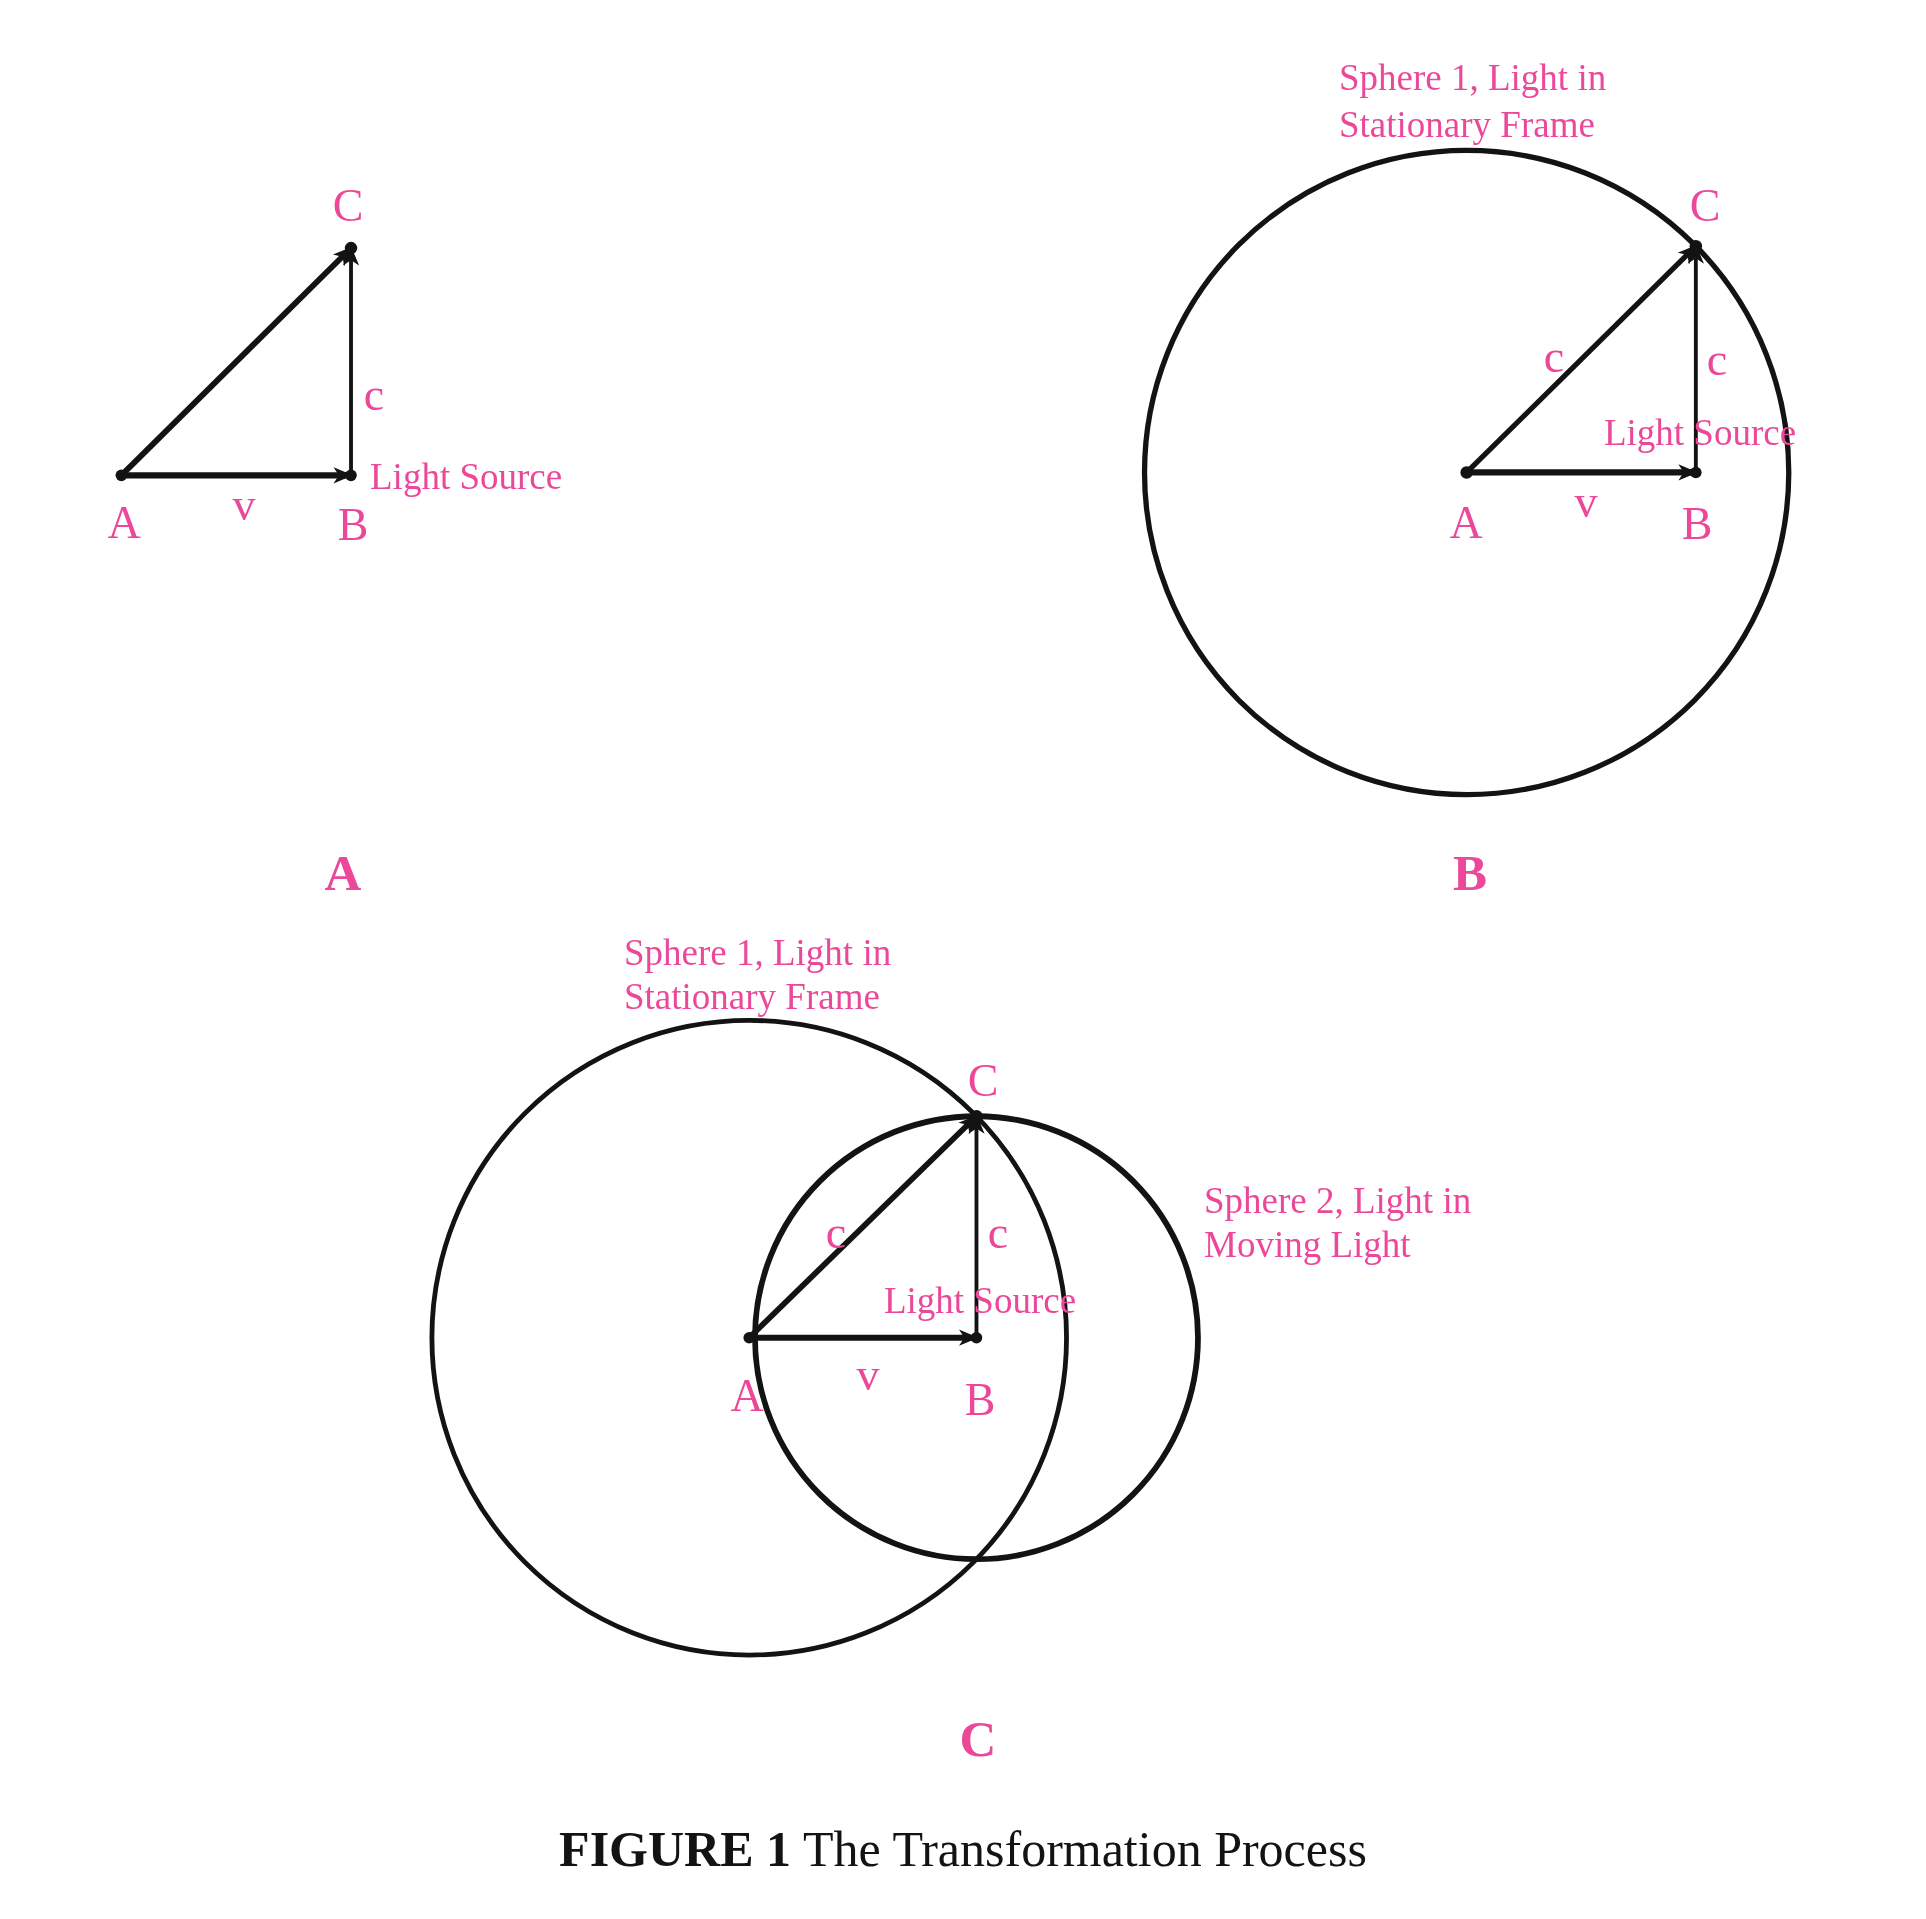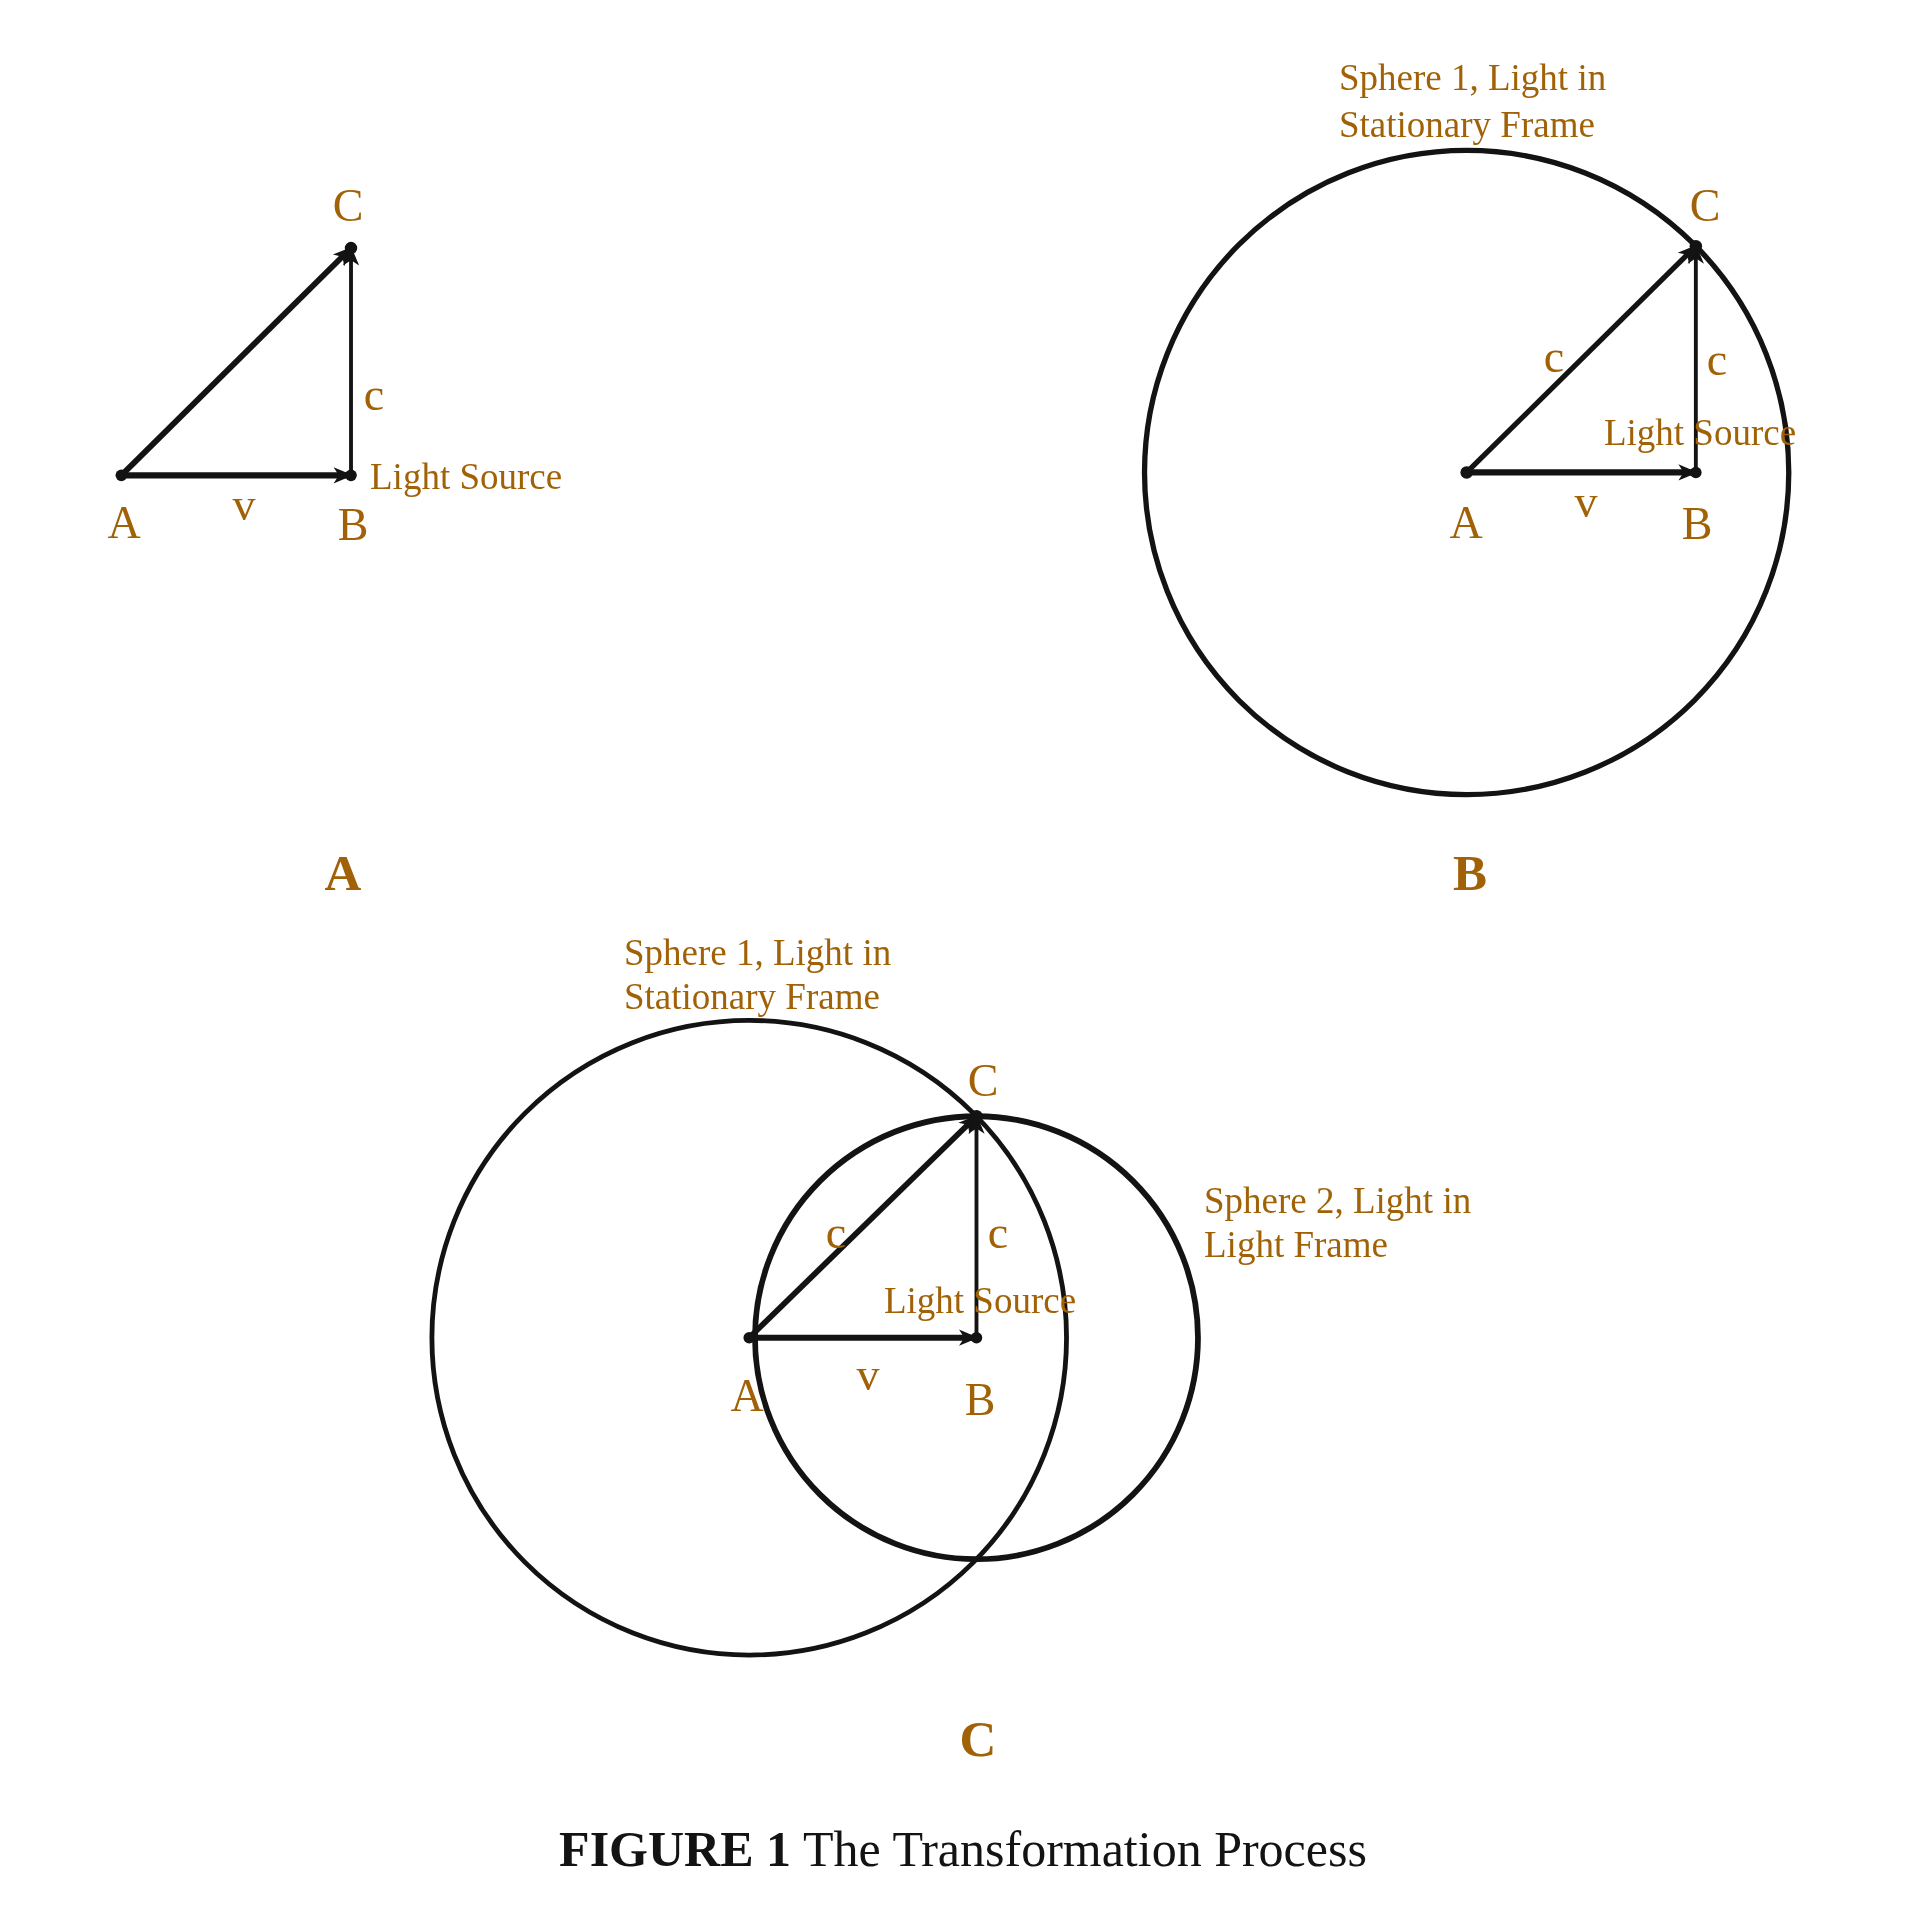--- a/index.html
+++ b/index.html
@@ -20,21 +20,21 @@
     position: absolute;
     left: 0;
     top: 0;
   }
   .lbl {
     position: absolute;
     transform: translate(-50%, -50%);
     font-size: 46px;
     line-height: 1;
     white-space: nowrap;
-    color: #a16207;
+    color: #ec4899;
     text-align: right;
   }
   .lbl.small {
     font-size: 37px;
   }
   .lbl.leftalign {
     transform: translate(0, -50%);
   }
   .lbl.panel-letter {
     font-weight: bold;
@@ -111,21 +111,21 @@
   <div class="lbl" style="left:1717px; top:360px;">c</div>
   <div class="lbl small" style="left:1700px; top:432px;">Light Source</div>
   <div class="lbl" style="left:1586px; top:502px;">v</div>
   <div class="lbl" style="left:1466px; top:523px;">A</div>
   <div class="lbl" style="left:1697px; top:524px;">B</div>
   <div class="lbl panel-letter" style="left:1470px; top:873px;">B</div>
 
   <div class="lbl small leftalign" style="left:624px; top:952px;">Sphere 1, Light in</div>
   <div class="lbl small leftalign" style="left:624px; top:996px;">Stationary Frame</div>
   <div class="lbl small leftalign" style="left:1204px; top:1200px;">Sphere 2, Light in</div>
-  <div class="lbl small leftalign" style="left:1204px; top:1244px;">Light Frame</div>
+  <div class="lbl small leftalign" style="left:1204px; top:1244px;">Moving Light</div>
   <div class="lbl" style="left:983px; top:1081px;">C</div>
   <div class="lbl" style="left:836px; top:1233px;">c</div>
   <div class="lbl" style="left:998px; top:1233px;">c</div>
   <div class="lbl small" style="left:980px; top:1300px;">Light Source</div>
   <div class="lbl" style="left:868px; top:1375px;">v</div>
   <div class="lbl" style="left:747px; top:1396px;">A</div>
   <div class="lbl" style="left:980px; top:1400px;">B</div>
   <div class="lbl panel-letter" style="left:978px; top:1739px;">C</div>
 
   <div class="caption" style="left:963px; top:1849px;">

